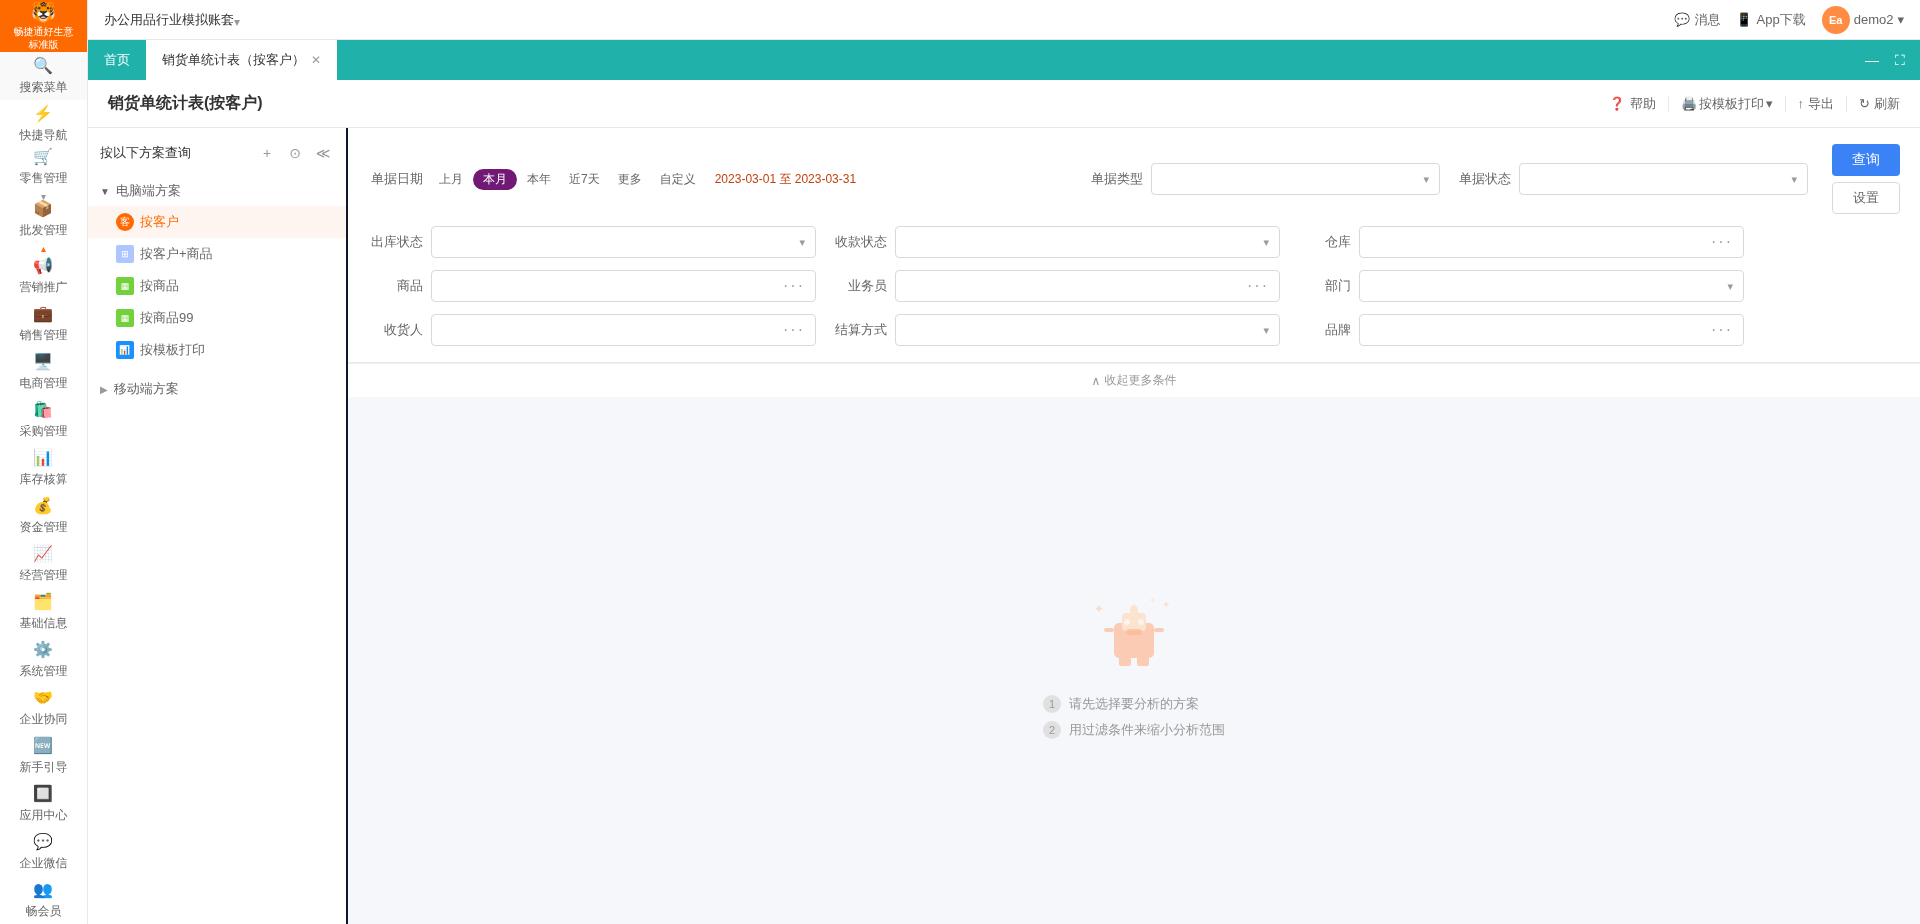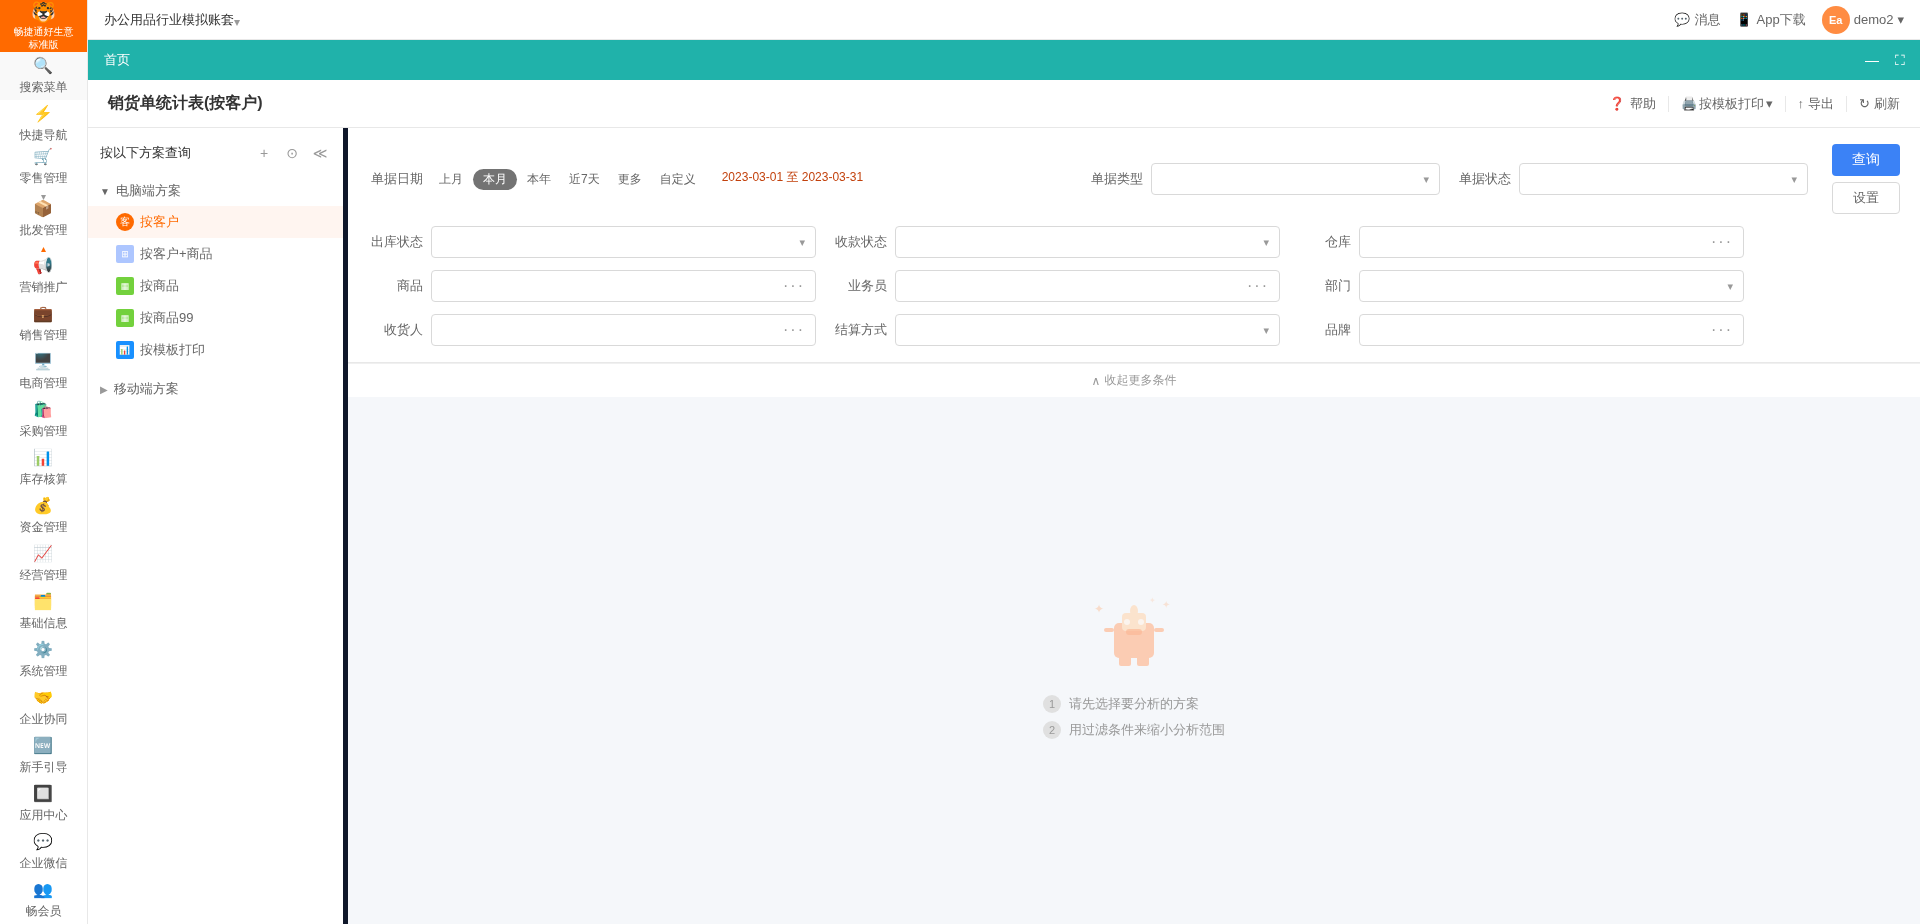--- a/index.html
+++ b/index.html
@@ -41,21 +41,21 @@
     .page-title { font-size: 16px; font-weight: bold; color: #333; }
     .page-actions { display: flex; align-items: center; gap: 12px; }
     .page-action-btn { display: flex; align-items: center; gap: 4px; font-size: 13px; color: #666; cursor: pointer; }
     .export-btn { display: flex; align-items: center; gap: 4px; }
     .print-dropdown { display: flex; align-items: center; gap: 2px; }
 
     
     .content-body { display: flex; flex: 1; }
 
     
-    .left-panel { width: 260px; background: #fff; border-right: 5px solid #0f172a; flex-shrink: 0; padding: 10px 0; }
+    .left-panel { width: 260px; background: #fff; border-right: 2px solid #0f172a; flex-shrink: 0; padding: 10px 0; }
     .panel-header { display: flex; align-items: center; justify-content: space-between; padding: 4px 12px 8px 12px; }
     .panel-header-actions { display: flex; gap: 6px; }
     .panel-action-icon { width: 22px; height: 22px; display: flex; align-items: center; justify-content: center; cursor: pointer; color: #999; font-size: 14px; border-radius: 3px; }
     .tree-section { padding: 4px 0; }
     .tree-root { display: flex; align-items: center; gap: 6px; padding: 6px 12px; cursor: pointer; color: #666; font-size: 13px; }
     .tree-item { display: flex; align-items: center; gap: 6px; padding: 7px 12px 7px 28px; cursor: pointer; color: #666; font-size: 13px; }
     .tree-item.active { background: #fff5f0; color: #ff6a00; }
     .tree-item .item-icon { width: 18px; height: 18px; border-radius: 50%; background: #ff6a00; display: flex; align-items: center; justify-content: center; color: #fff; font-size: 10px; flex-shrink: 0; }
     .tree-item .item-icon-sq { width: 18px; height: 18px; border-radius: 2px; background: #adc6ff; display: flex; align-items: center; justify-content: center; color: #fff; font-size: 9px; flex-shrink: 0; }
     .tree-section-2 { padding: 4px 0; }
@@ -67,21 +67,21 @@
     .filter-row { display: flex; align-items: center; gap: 16px; margin-bottom: 12px; }
     .filter-row:last-child { margin-bottom: 0; }
     .filter-item { display: flex; align-items: center; gap: 8px; flex: 1; }
     .filter-label { font-size: 13px; color: #666; white-space: nowrap; min-width: 55px; text-align: right; }
     .filter-input { flex: 1; height: 32px; border: 1px solid #d9d9d9; border-radius: 4px; padding: 0 10px; font-size: 13px; display: flex; align-items: center; justify-content: space-between; cursor: pointer; background: #fff; color: #333; }
     .filter-input .placeholder { color: #bbb; }
     .filter-input .arrow { color: #999; font-size: 11px; }
     .filter-input .dots { color: #999; font-size: 16px; letter-spacing: 2px; }
     .date-tabs { display: flex; gap: 2px; }
     .date-tab { padding: 2px 8px; font-size: 12px; cursor: pointer; color: #666; border-radius: 3px; }
-    .date-tab.active { background: #737373; color: #fff; border-radius: 12px; padding: 2px 10px; }
+    .date-tab.active { background: #701a75; color: #fff; border-radius: 12px; padding: 2px 10px; }
     .date-range { font-size: 12px; color: #c2410c; white-space: nowrap; }
     .query-btn { height: 32px; padding: 0 20px; background: #3b82f6; color: #fff; border: none; border-radius: 4px; cursor: pointer; font-size: 14px; white-space: nowrap; }
     .settings-btn { height: 32px; padding: 0 16px; border: 1px solid #d9d9d9; background: #fff; color: #666; border-radius: 4px; cursor: pointer; font-size: 13px; white-space: nowrap; }
     .filter-actions { display: flex; flex-direction: column; gap: 6px; justify-content: center; flex-shrink: 0; margin-left: 8px; }
     .collapse-bar { display: flex; align-items: center; justify-content: center; padding: 8px; cursor: pointer; color: #999; font-size: 12px; gap: 4px; background: #fff; border-top: 1px solid #f0f0f0; }
 
     
     .empty-state { flex: 1; display: flex; flex-direction: column; align-items: center; justify-content: center; gap: 12px; padding: 60px; }
     .empty-robot { width: 100px; height: 100px; display: flex; align-items: center; justify-content: center; }
     .empty-tips { display: flex; flex-direction: column; gap: 8px; }
@@ -197,20 +197,24 @@
         </div>
         <span>demo2</span>
         <span>▾</span>
       </div>
     </div>
   </div>
 
   <div class="tab-bar">
     <div class="tab-item home-tab">
       <span>首页</span>
+    </div>
+    <div class="tab-item active-tab">
+      <span>销货单统计表（按客户）</span>
+      <span class="tab-close">✕</span>
     </div>
     <div class="tab-bar-actions">
       <div class="tab-action-btn">—</div>
       <div class="tab-action-btn">⛶</div>
     </div>
   </div>
 
   <div class="page-content">
 
     <div class="page-header">
@@ -284,21 +288,21 @@
         </div>
       </div>
 
       <div class="right-panel">
 
         <div class="filter-area">
 
           <div class="filter-row">
             <div class="filter-item" style="flex:2;">
               <span class="filter-label">单据日期</span>
-              <div style="display:flex;align-items:flex-start;gap:18px;">
+              <div style="display:flex;align-items:center;gap:11px;">
                 <div class="date-tabs">
                   <span class="date-tab">上月</span>
                   <span class="date-tab active">本月</span>
                   <span class="date-tab">本年</span>
                   <span class="date-tab">近7天</span>
                   <span class="date-tab">更多</span>
                   <span class="date-tab">自定义</span>
                 </div>
                 <span class="date-range">2023-03-01 至 2023-03-31</span>
               </div>

